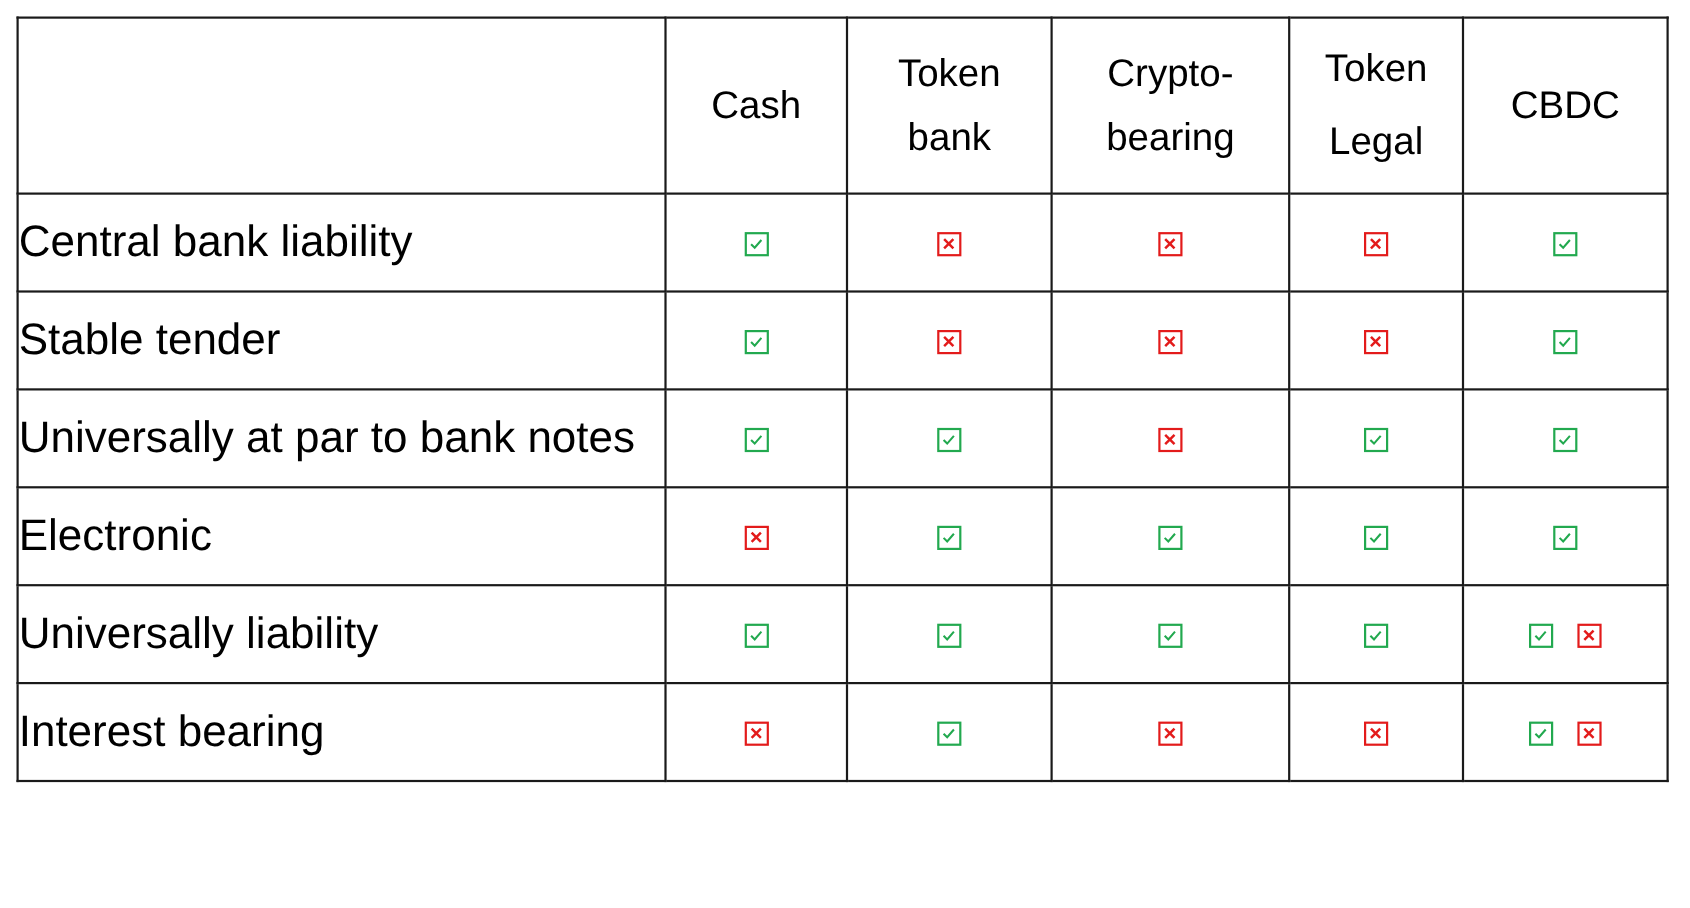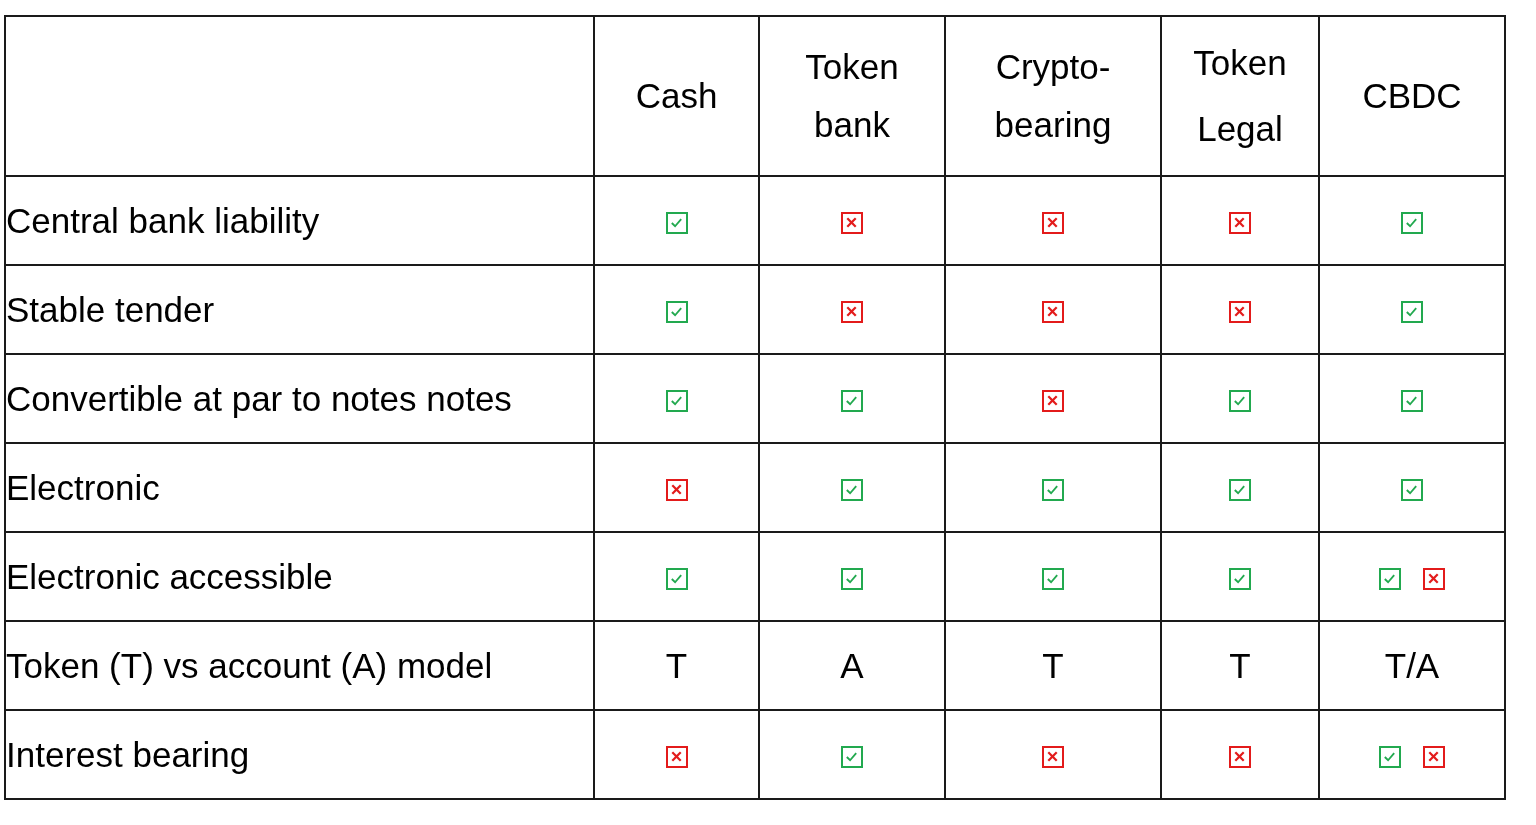--- a/index.html
+++ b/index.html
@@ -1,22 +1,22 @@
 <!DOCTYPE html>
 <html><head>
 <meta charset="utf-8">
 <style>
   html, body { margin:0; padding:0; background:#ffffff; }
   body { width:1536px; height:825px; position:relative; overflow:hidden;
          font-family:"Liberation Sans", "DejaVu Sans", sans-serif; color:#000; }
-  table.cmp { position:absolute; left:4px; top:15px; border-collapse:collapse;
+  table.cmp { position:absolute; left:15px; top:15px; border-collapse:collapse;
               table-layout:fixed; }
   table.cmp td, table.cmp th { border:2px solid #1a1a1a; padding:0; }
   th { font-weight:normal; font-size:35px; line-height:58px; text-align:center; vertical-align:middle; }
-  td.label { font-size:35px; padding-left:18px; text-align:left; vertical-align:middle; white-space:nowrap; }
+  td.label { font-size:40px; padding-left:18px; text-align:left; vertical-align:middle; white-space:nowrap; }
   td.val { text-align:center; vertical-align:middle; font-size:35px; }
   .hdr-row { height:160px; }
   .body-row { height:89px; }
   .box { display:inline-block; width:22px; height:22px; box-sizing:border-box; position:relative; vertical-align:middle; margin:0 11px; }
   .box.check { border:2.5px solid #22a94f; }
   .box.cross { border:2.5px solid #e31b1b; }
   .box svg { position:absolute; left:1px; top:1px; width:15px; height:15px; }
   .c0{width:589px}.c1{width:165px}.c2{width:186px}.c3{width:216px}.c4{width:158px}.c5{width:186px}
 </style>
 </head>
@@ -91,21 +91,21 @@
             </svg></span></td>
         <td class="val"><span class="box cross"><svg viewBox="0 0 16 16">
               <line x1="3.5" y1="3.5" x2="12.5" y2="12.5" stroke="#e31b1b" stroke-width="2.4"></line>
               <line x1="12.5" y1="3.5" x2="3.5" y2="12.5" stroke="#e31b1b" stroke-width="2.4"></line>
             </svg></span></td>
         <td class="val"><span class="box check"><svg viewBox="0 0 16 16">
               <polyline points="3,8.5 6.5,12 13,4.5" fill="none" stroke="#22a94f" stroke-width="2"></polyline>
             </svg></span></td>
       </tr>
       <tr class="body-row">
-        <td class="label">Convertible at par to notes notes</td>
+        <td class="label">Universally at par to bank notes</td>
         <td class="val"><span class="box check"><svg viewBox="0 0 16 16">
               <polyline points="3,8.5 6.5,12 13,4.5" fill="none" stroke="#22a94f" stroke-width="2"></polyline>
             </svg></span></td>
         <td class="val"><span class="box check"><svg viewBox="0 0 16 16">
               <polyline points="3,8.5 6.5,12 13,4.5" fill="none" stroke="#22a94f" stroke-width="2"></polyline>
             </svg></span></td>
         <td class="val"><span class="box cross"><svg viewBox="0 0 16 16">
               <line x1="3.5" y1="3.5" x2="12.5" y2="12.5" stroke="#e31b1b" stroke-width="2.4"></line>
               <line x1="12.5" y1="3.5" x2="3.5" y2="12.5" stroke="#e31b1b" stroke-width="2.4"></line>
             </svg></span></td>
@@ -129,47 +129,39 @@
               <polyline points="3,8.5 6.5,12 13,4.5" fill="none" stroke="#22a94f" stroke-width="2"></polyline>
             </svg></span></td>
         <td class="val"><span class="box check"><svg viewBox="0 0 16 16">
               <polyline points="3,8.5 6.5,12 13,4.5" fill="none" stroke="#22a94f" stroke-width="2"></polyline>
             </svg></span></td>
         <td class="val"><span class="box check"><svg viewBox="0 0 16 16">
               <polyline points="3,8.5 6.5,12 13,4.5" fill="none" stroke="#22a94f" stroke-width="2"></polyline>
             </svg></span></td>
       </tr>
       <tr class="body-row">
-        <td class="label">Electronic accessible</td>
+        <td class="label">Universally liability</td>
         <td class="val"><span class="box check"><svg viewBox="0 0 16 16">
               <polyline points="3,8.5 6.5,12 13,4.5" fill="none" stroke="#22a94f" stroke-width="2"></polyline>
             </svg></span></td>
         <td class="val"><span class="box check"><svg viewBox="0 0 16 16">
               <polyline points="3,8.5 6.5,12 13,4.5" fill="none" stroke="#22a94f" stroke-width="2"></polyline>
             </svg></span></td>
         <td class="val"><span class="box check"><svg viewBox="0 0 16 16">
               <polyline points="3,8.5 6.5,12 13,4.5" fill="none" stroke="#22a94f" stroke-width="2"></polyline>
             </svg></span></td>
         <td class="val"><span class="box check"><svg viewBox="0 0 16 16">
               <polyline points="3,8.5 6.5,12 13,4.5" fill="none" stroke="#22a94f" stroke-width="2"></polyline>
             </svg></span></td>
         <td class="val"><span class="box check"><svg viewBox="0 0 16 16">
               <polyline points="3,8.5 6.5,12 13,4.5" fill="none" stroke="#22a94f" stroke-width="2"></polyline>
             </svg></span><span class="box cross"><svg viewBox="0 0 16 16">
               <line x1="3.5" y1="3.5" x2="12.5" y2="12.5" stroke="#e31b1b" stroke-width="2.4"></line>
               <line x1="12.5" y1="3.5" x2="3.5" y2="12.5" stroke="#e31b1b" stroke-width="2.4"></line>
             </svg></span></td>
-      </tr>
-      <tr class="body-row">
-        <td class="label">Token (T) vs account (A) model</td>
-        <td class="val"><span>T</span></td>
-        <td class="val"><span>A</span></td>
-        <td class="val"><span>T</span></td>
-        <td class="val"><span>T</span></td>
-        <td class="val"><span>T/A</span></td>
       </tr>
       <tr class="body-row">
         <td class="label">Interest bearing</td>
         <td class="val"><span class="box cross"><svg viewBox="0 0 16 16">
               <line x1="3.5" y1="3.5" x2="12.5" y2="12.5" stroke="#e31b1b" stroke-width="2.4"></line>
               <line x1="12.5" y1="3.5" x2="3.5" y2="12.5" stroke="#e31b1b" stroke-width="2.4"></line>
             </svg></span></td>
         <td class="val"><span class="box check"><svg viewBox="0 0 16 16">
               <polyline points="3,8.5 6.5,12 13,4.5" fill="none" stroke="#22a94f" stroke-width="2"></polyline>
             </svg></span></td>

